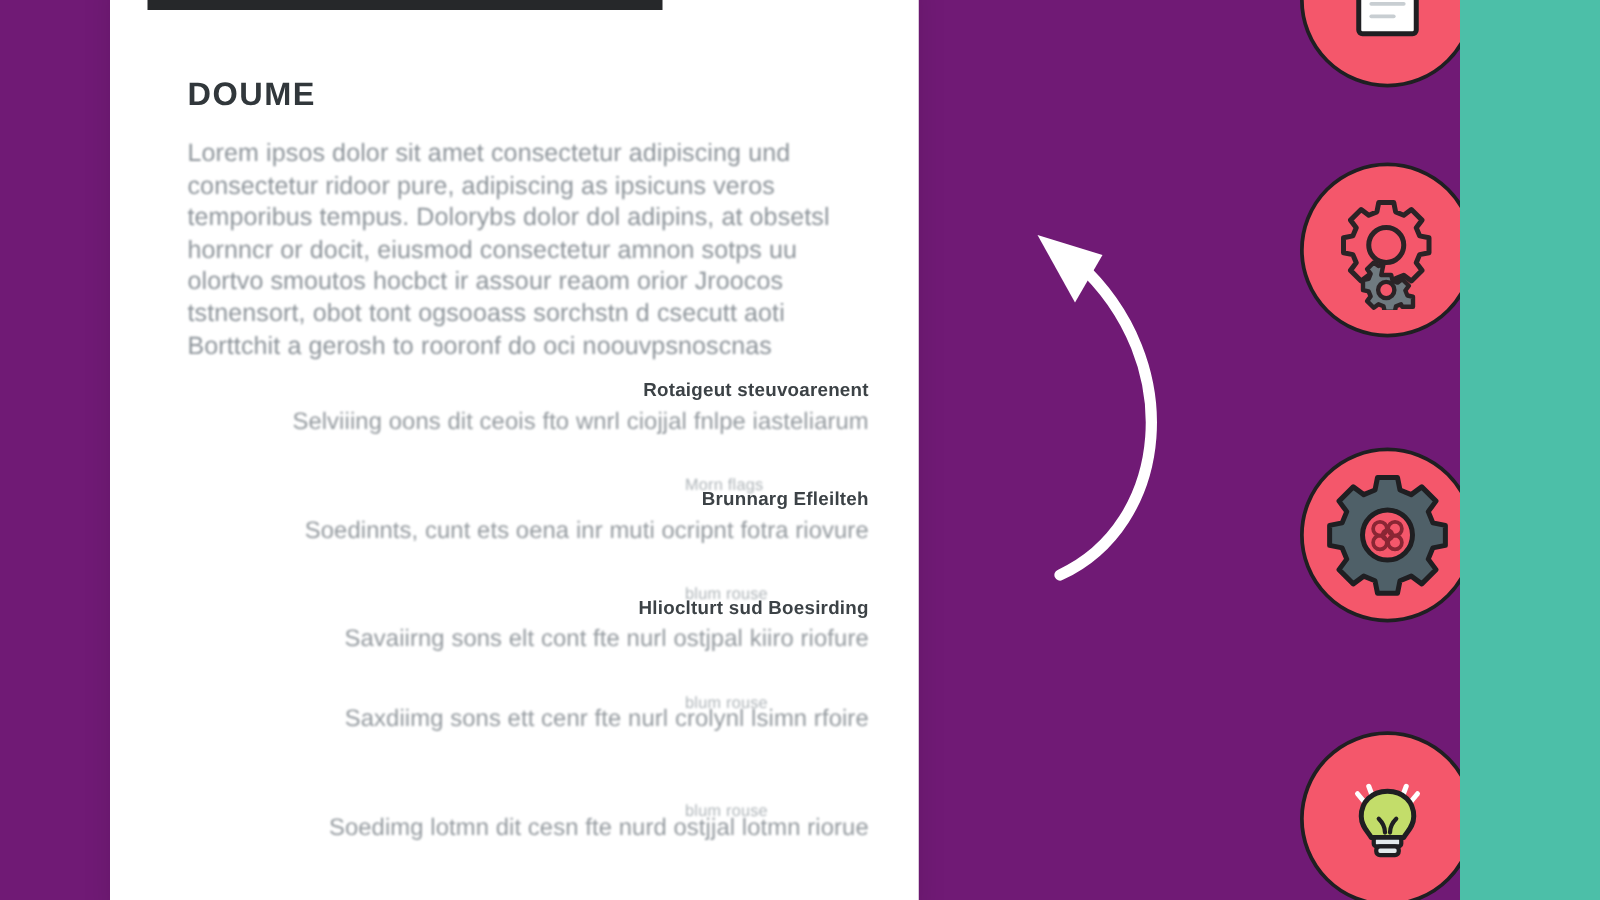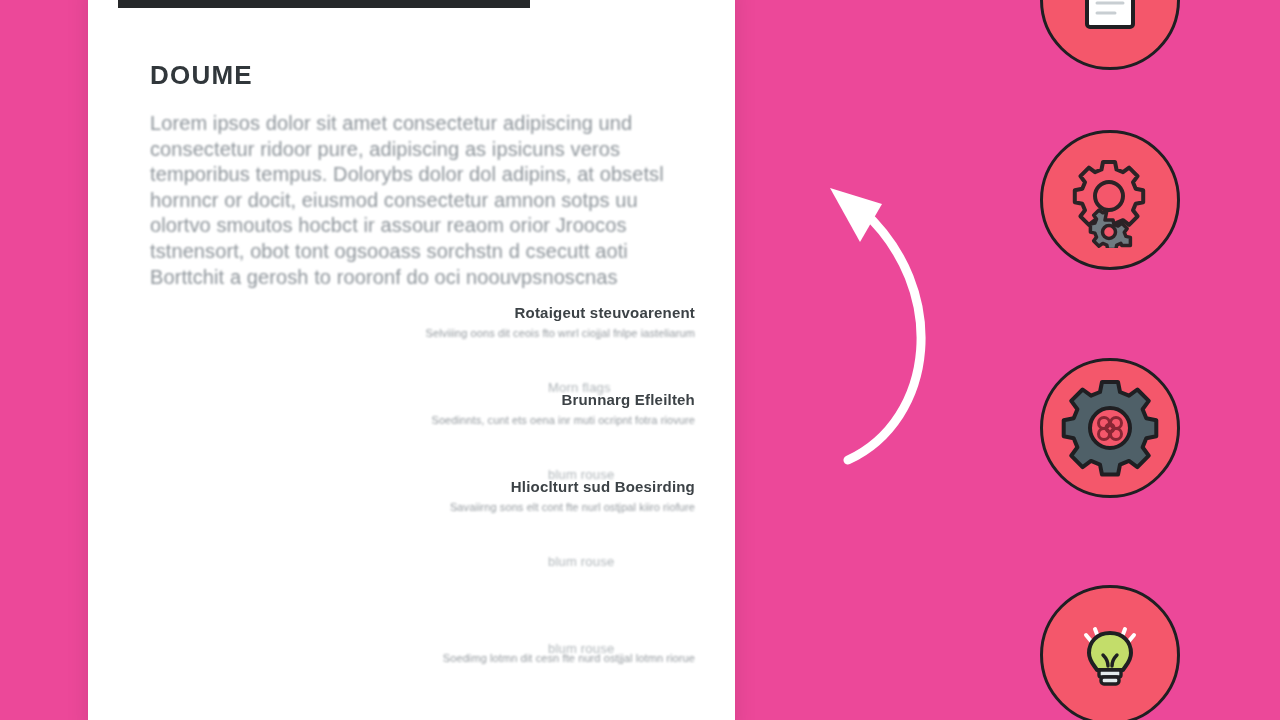--- a/index.html
+++ b/index.html
@@ -8,23 +8,23 @@
   }
   body {
     width: 1280px;
     height: 720px;
     overflow: hidden;
     font-family: "Liberation Sans", sans-serif;
     background: #4cbfa8;
   }
   .stage {
     position: relative;
-    width: 1280px;
+    width: 1168px;
     height: 720px;
-    background: #ec4899;
+    background: #701a75;
     overflow: hidden;
     text-decoration: underline;
   }
 
   
   .doc-card {
     position: absolute;
     left: 88px;
     top: -14px;
     width: 647px;
@@ -78,21 +78,21 @@
   }
   .section-head {
     font-size: 15px;
     font-weight: bold;
     color: #3c4246;
     margin: 0 0 6px 0;
     filter: blur(0.6px);
     letter-spacing: .2px;
   }
   .section-sub {
-    font-size: 11px;
+    font-size: 19px;
     color: #949a9f;
     margin: 0;
     filter: blur(0.85px);
     letter-spacing: .1px;
   }
   .section-meta {
     position: absolute;
     left: 398px;
     top: 76px;
     font-size: 13px;
@@ -164,20 +164,21 @@
         <div class="section-meta">blum rouse</div>
       </div>
 
       <div class="section-row">
         <div class="section-head">Hlioclturt sud Boesirding</div>
         <div class="section-sub">Savaiirng sons elt cont fte nurl ostjpal kiiro riofure</div>
         <div class="section-meta">blum rouse</div>
       </div>
 
       <div class="section-row">
+        <div class="section-sub">Saxdiimg sons ett cenr fte nurl crolynl lsimn rfoire</div>
         <div class="section-meta">blum rouse</div>
       </div>
 
       <div class="section-row">
         <div class="section-sub">Soedimg lotmn dit cesn fte nurd ostjjal lotmn riorue</div>
         <div class="section-meta"></div>
       </div>
 
     </div>
   </div>

